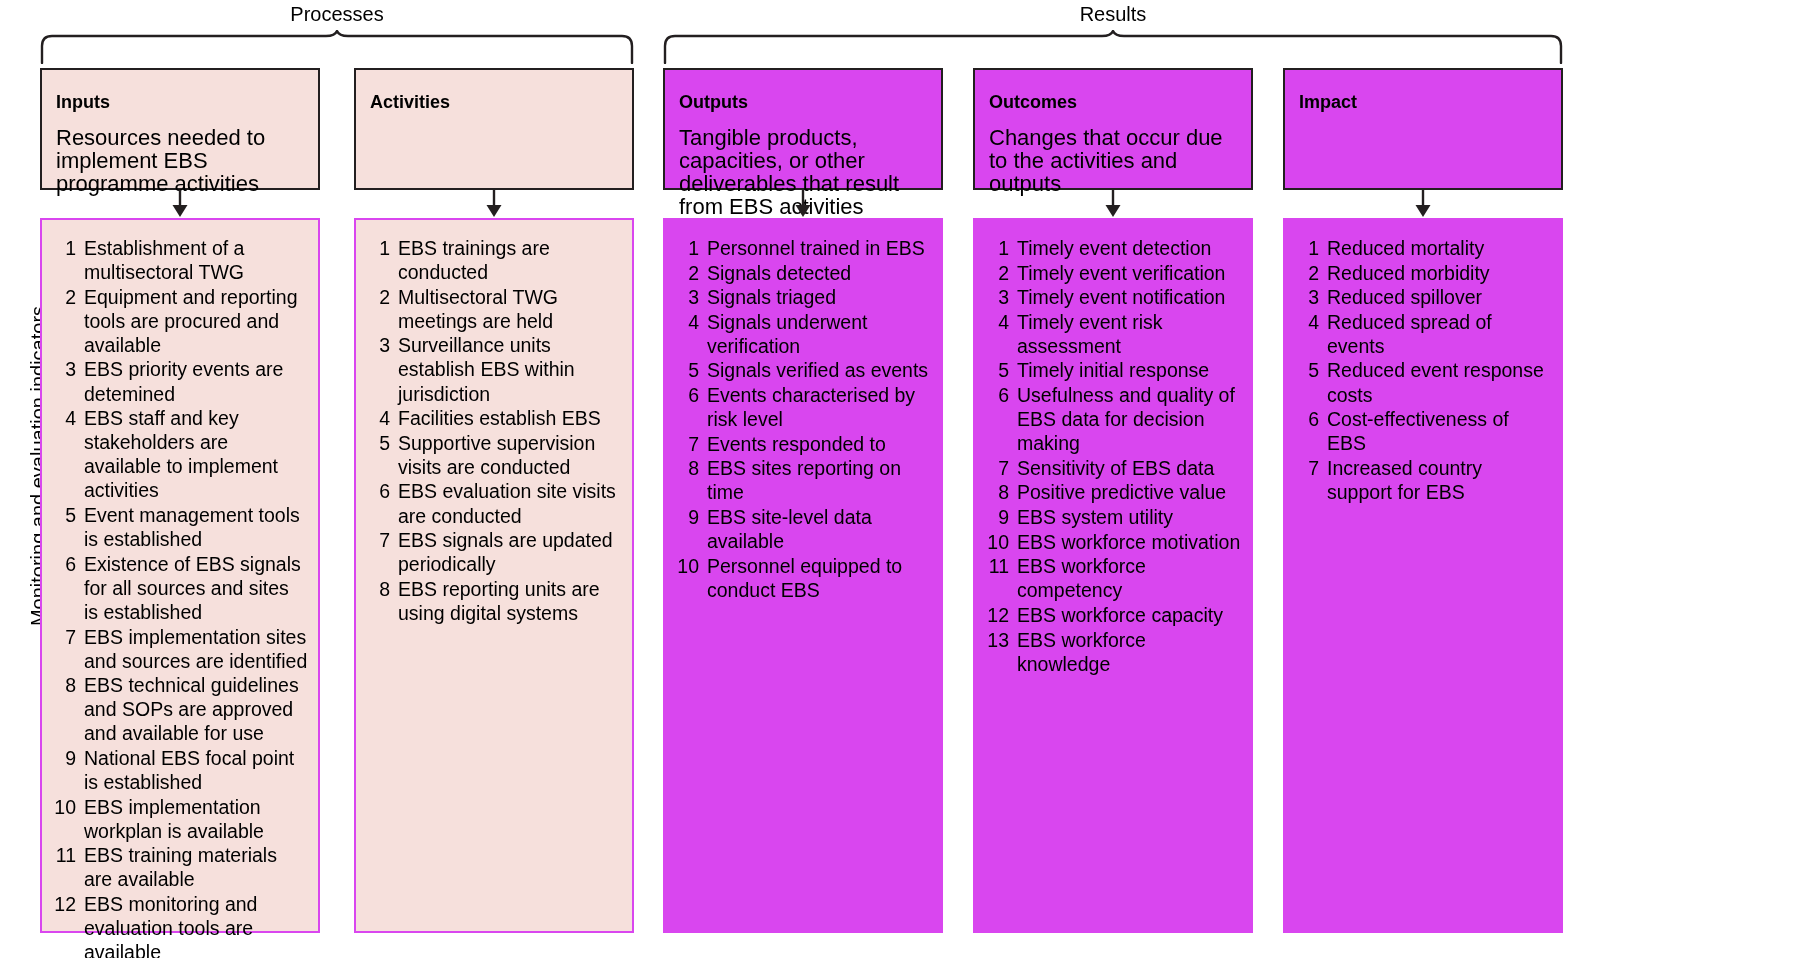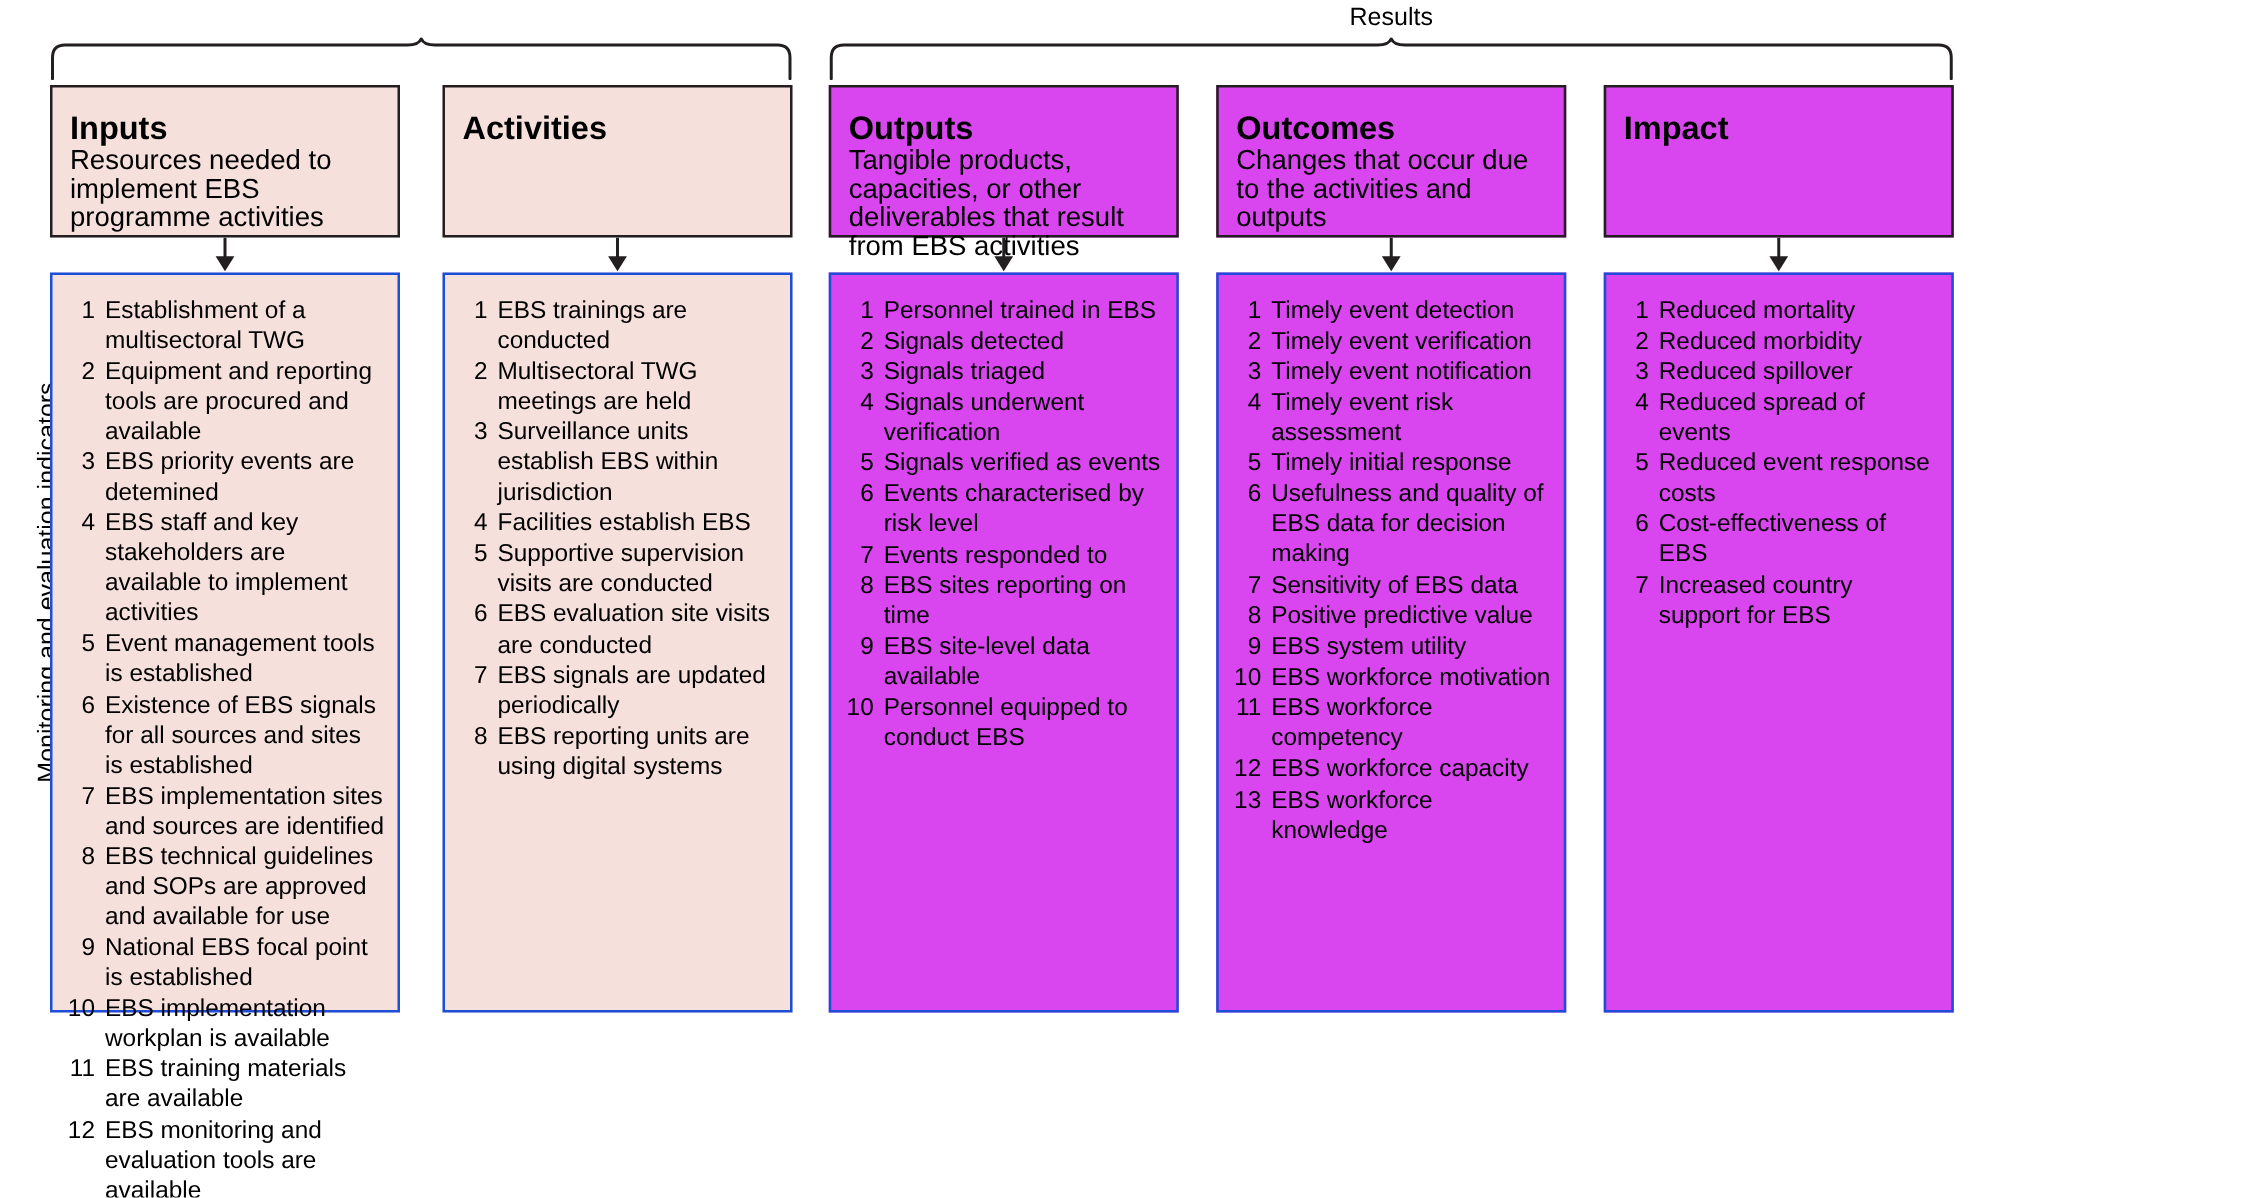--- a/index.html
+++ b/index.html
@@ -60,43 +60,43 @@
   }
 
   .head-box {
     box-sizing: border-box;
     border: 2px solid #231f20;
     padding: 20px 14px 14px 14px;
     height: 122px;
   }
   .head-box .title {
     font-weight: bold;
-    font-size: 26px;
+    font-size: 18px;
     line-height: 24px;
-    margin-bottom: 2px;
+    margin-bottom: 12px;
   }
   .head-box .desc {
     font-size: 22px;
     line-height: 23px;
   }
 
   .connector {
     position: relative;
     height: 28px;
   }
   .connector svg {
     display: block;
     margin: 0 auto;
   }
 
   .list-box {
     box-sizing: border-box;
-    border: 2px solid #1d4ed8;
+    border: 2px solid #d946ef;
     padding: 16px 10px 16px 8px;
-    height: 592px;
+    height: 715px;
   }
 
   ol.itemlist {
     list-style: none;
     margin: 0;
     padding: 0;
     counter-reset: li;
   }
   ol.itemlist > li {
     position: relative;
@@ -123,20 +123,21 @@
   .theme-green .head-box,
   .theme-green .list-box { background: #d946ef; }
 </style>
 </head>
 <body>
 
 <div id="figure">
 
   <div class="axis-label">Monitoring and evaluation indicators</div>
 
+  <div class="group-title" id="group-title-0" style="left: 40px; width: 594px;">Processes</div>
   <div class="bracket" id="bracket-0" style="left: 40px;">
     <svg width="594" height="34" viewBox="0 0 594 34">
       <path d="M2,33 L2,16 Q2,6 12,6 L286,6 Q295,6 297,1 Q299,6 308,6 L582,6 Q592,6 592,16 L592,33" fill="none" stroke="#231f20" stroke-width="2.4" stroke-linecap="round" stroke-linejoin="round"></path>
     </svg>
   </div>
 
   <div class="group-title" id="group-title-1" style="left: 663px; width: 900px;">Results</div>
   <div class="bracket" id="bracket-1" style="left: 663px;">
     <svg width="900" height="34" viewBox="0 0 900 34">
       <path d="M2,33 L2,16 Q2,6 12,6 L439,6 Q448,6 450,1 Q452,6 461,6 L888,6 Q898,6 898,16 L898,33" fill="none" stroke="#231f20" stroke-width="2.4" stroke-linecap="round" stroke-linejoin="round"></path>

